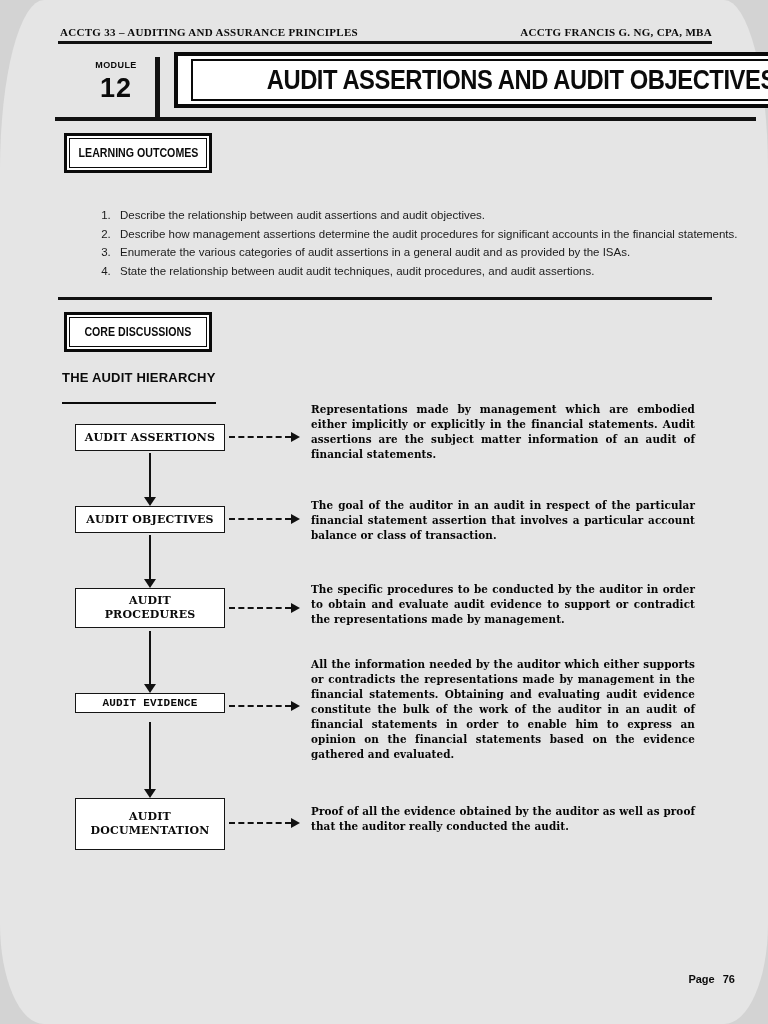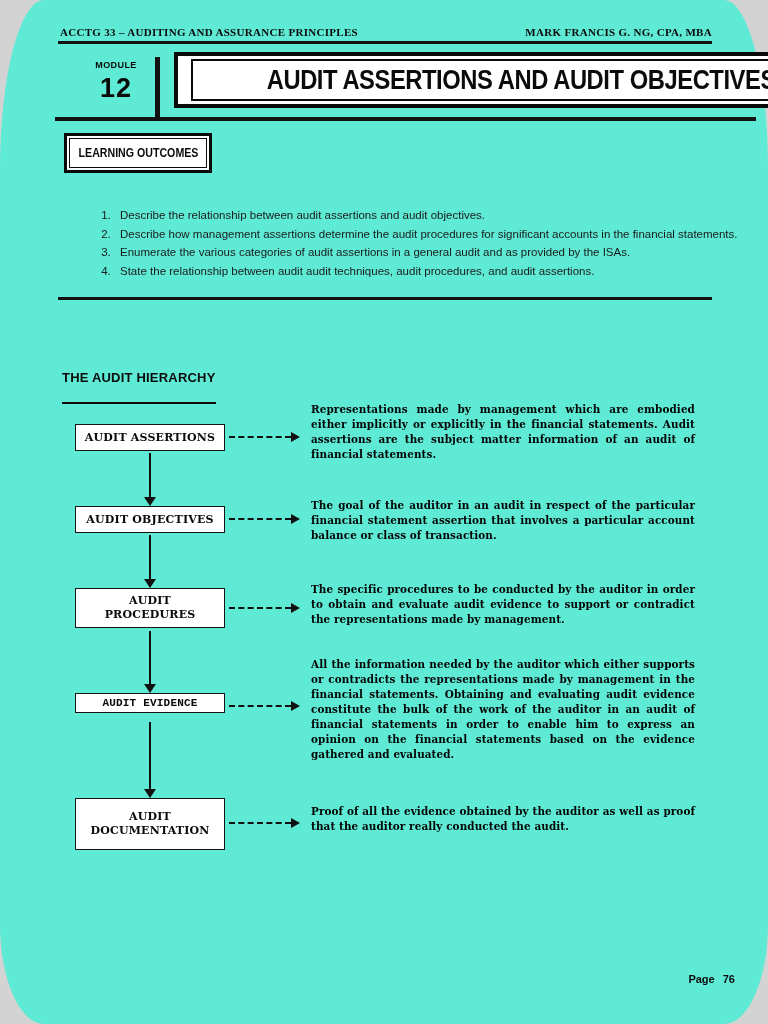--- a/index.html
+++ b/index.html
@@ -3,21 +3,21 @@
 <meta charset="utf-8">
 <style>
   html,body{margin:0;padding:0;}
   body{
     width:768px;height:1024px;
     background:#d3d3d3;
     font-family:"Liberation Sans", sans-serif;
     overflow:hidden;
   }
   .page{
-    position:relative;width:768px;height:1024px;background:#5eead4;
+    position:relative;width:768px;height:1024px;background:#e5e5e5;
     border-top-left-radius:44px 170px;
     border-top-right-radius:44px 170px;
     border-bottom-left-radius:44px 100px;
     border-bottom-right-radius:44px 100px;
     box-sizing:border-box;
   }
   .abs{position:absolute;}
   
   .hdr-text{
     font-family:"Liberation Serif", serif;
@@ -68,21 +68,21 @@
   .vhead{position:absolute;left:144px;width:0;height:0;
     border-top:9px solid #111;border-left:6px solid transparent;border-right:6px solid transparent;}
   .footer{font-weight:bold;font-size:11px;color:#0b0b0b;word-spacing:5px;white-space:nowrap;}
 </style>
 </head>
 <body>
 
 <div class="page">
 
   <div class="abs hdr-text" style="left:60px;top:26px;">ACCTG 33 – AUDITING AND ASSURANCE PRINCIPLES</div>
-  <div class="abs hdr-text" style="right:56px;top:26px;">MARK FRANCIS G. NG, CPA, MBA</div>
+  <div class="abs hdr-text" style="right:56px;top:26px;">ACCTG FRANCIS G. NG, CPA, MBA</div>
   <div class="abs rule" style="left:58px;top:41px;width:654px;height:3px;"></div>
 
   <div class="abs mod-label" style="left:84px;top:60px;width:64px;">MODULE</div>
   <div class="abs mod-num" style="left:84px;top:73px;width:64px;">12</div>
   <div class="abs rule" style="left:155px;top:57px;width:5px;height:61px;"></div>
   <div class="abs title-outer" style="left:174px;top:52px;width:685px;height:56px;padding-left:13px;">
     <div class="title-inner">
       <span class="title-text">AUDIT ASSERTIONS AND AUDIT OBJECTIVES</span>
     </div>
   </div>
@@ -94,20 +94,25 @@
     </div>
   </div>
   <ol class="outcomes abs" style="left:86px;top:200px;width:642px;">
     <li>Describe the relationship between audit assertions and audit objectives.</li>
     <li>Describe how management assertions determine the audit procedures for significant accounts in the financial statements.</li>
     <li>Enumerate the various categories of audit assertions in a general audit and as provided by the ISAs.</li>
     <li>State the relationship between audit audit techniques, audit procedures, and audit assertions.</li>
   </ol>
   <div class="abs rule" style="left:58px;top:297px;width:654px;height:3px;"></div>
 
+  <div class="abs secbox-outer" style="left:64px;top:312px;width:148px;height:40px;">
+    <div class="secbox-inner">
+      <span class="secbox-text">CORE DISCUSSIONS</span>
+    </div>
+  </div>
   <div class="abs" style="left:62px;top:368px;">
     <span class="sec-title">THE AUDIT HIERARCHY</span>
   </div>
 
   <div>
 
     <div class="hbox" style="top:424px;height:27px;">AUDIT ASSERTIONS</div>
     <div class="dash" style="top:436px;"></div>
     <div class="dhead" style="top:432px;"></div>
     <div class="hdesc" style="top:402px;">Representations made by management which are embodied either implicitly or explicitly in the financial statements. Audit assertions are the subject matter information of an audit of financial statements.</div>

